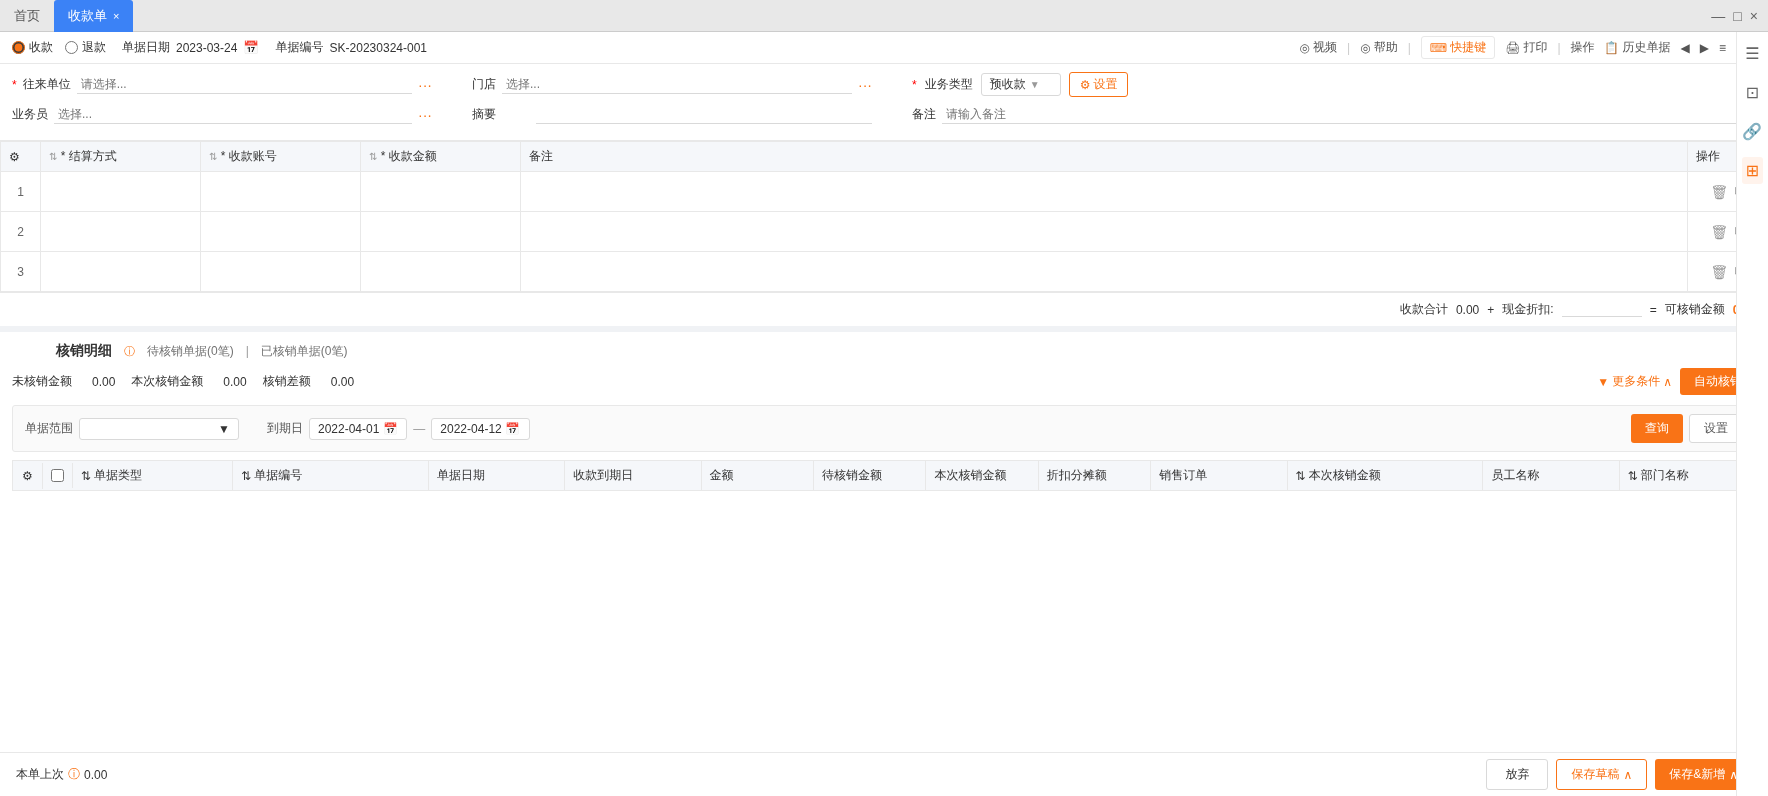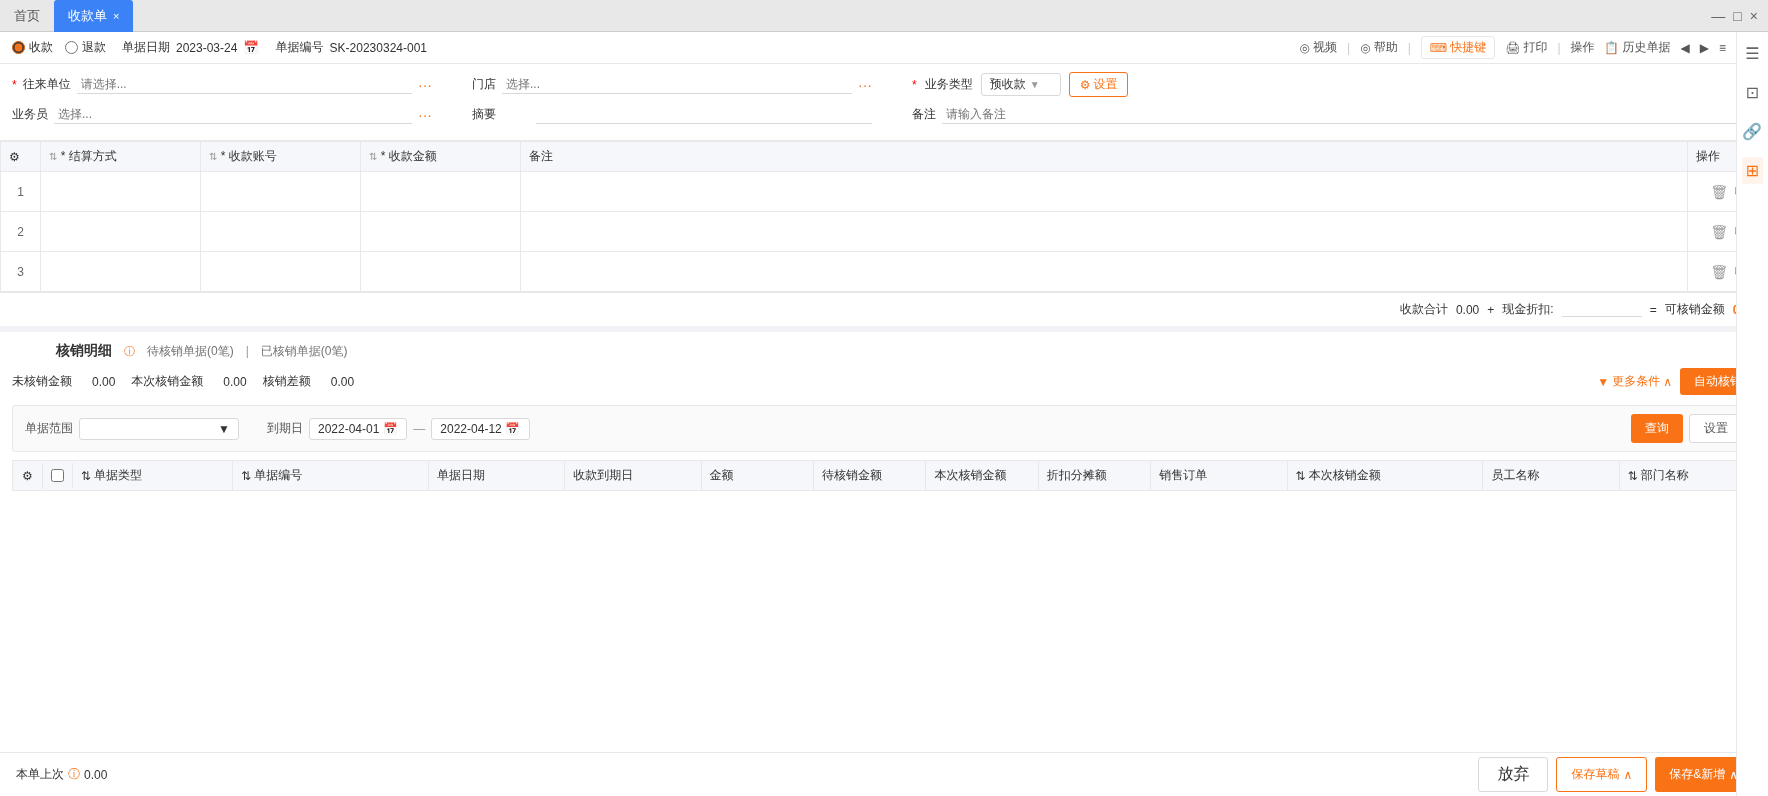--- a/index.html
+++ b/index.html
@@ -96,21 +96,21 @@
     .col-order { flex: 1; }
     .col-partner { flex: 1.5; }
     .col-staff { flex: 1; }
     .col-dept { flex: 1; }
 
     
     .bottom-bar { position: fixed; bottom: 0; left: 0; right: 0; height: 44px; background: #fff; border-top: 1px solid #e8e8e8; display: flex; align-items: center; padding: 0 16px; gap: 12px; z-index: 100; }
     .bottom-info { font-size: 12px; color: #333; display: flex; align-items: center; gap: 4px; }
     .bottom-info .icon-info { color: #f97316; cursor: pointer; }
     .bottom-right { margin-left: auto; display: flex; gap: 8px; }
-    .btn-abandon { background: #fff; border: 1px solid #d9d9d9; color: #333; padding: 6px 18px; border-radius: 3px; cursor: pointer; font-size: 16px; }
+    .btn-abandon { background: #fff; border: 1px solid #d9d9d9; color: #333; padding: 6px 18px; border-radius: 3px; cursor: pointer; font-size: 12px; }
     .btn-save-draft { background: #fff; border: 1px solid #f97316; color: #f97316; padding: 6px 14px; border-radius: 3px; cursor: pointer; font-size: 12px; display: flex; align-items: center; gap: 4px; }
     .btn-save-new { background: #f97316; border: none; color: #fff; padding: 6px 14px; border-radius: 3px; cursor: pointer; font-size: 12px; display: flex; align-items: center; gap: 4px; }
 
     
     .right-sidebar { position: fixed; right: 0; top: 32px; width: 32px; background: #fff; border-left: 1px solid #e8e8e8; display: flex; flex-direction: column; align-items: center; padding: 8px 0; gap: 12px; z-index: 200; height: calc(796px - 32px); }
     .sidebar-icon { color: #666; cursor: pointer; font-size: 16px; padding: 4px; }
     .sidebar-icon.active { color: #f97316; background: #fff3ec; border-radius: 3px; }
 
     .info-icon { color: #f97316; cursor: pointer; font-size: 11px; }
 

